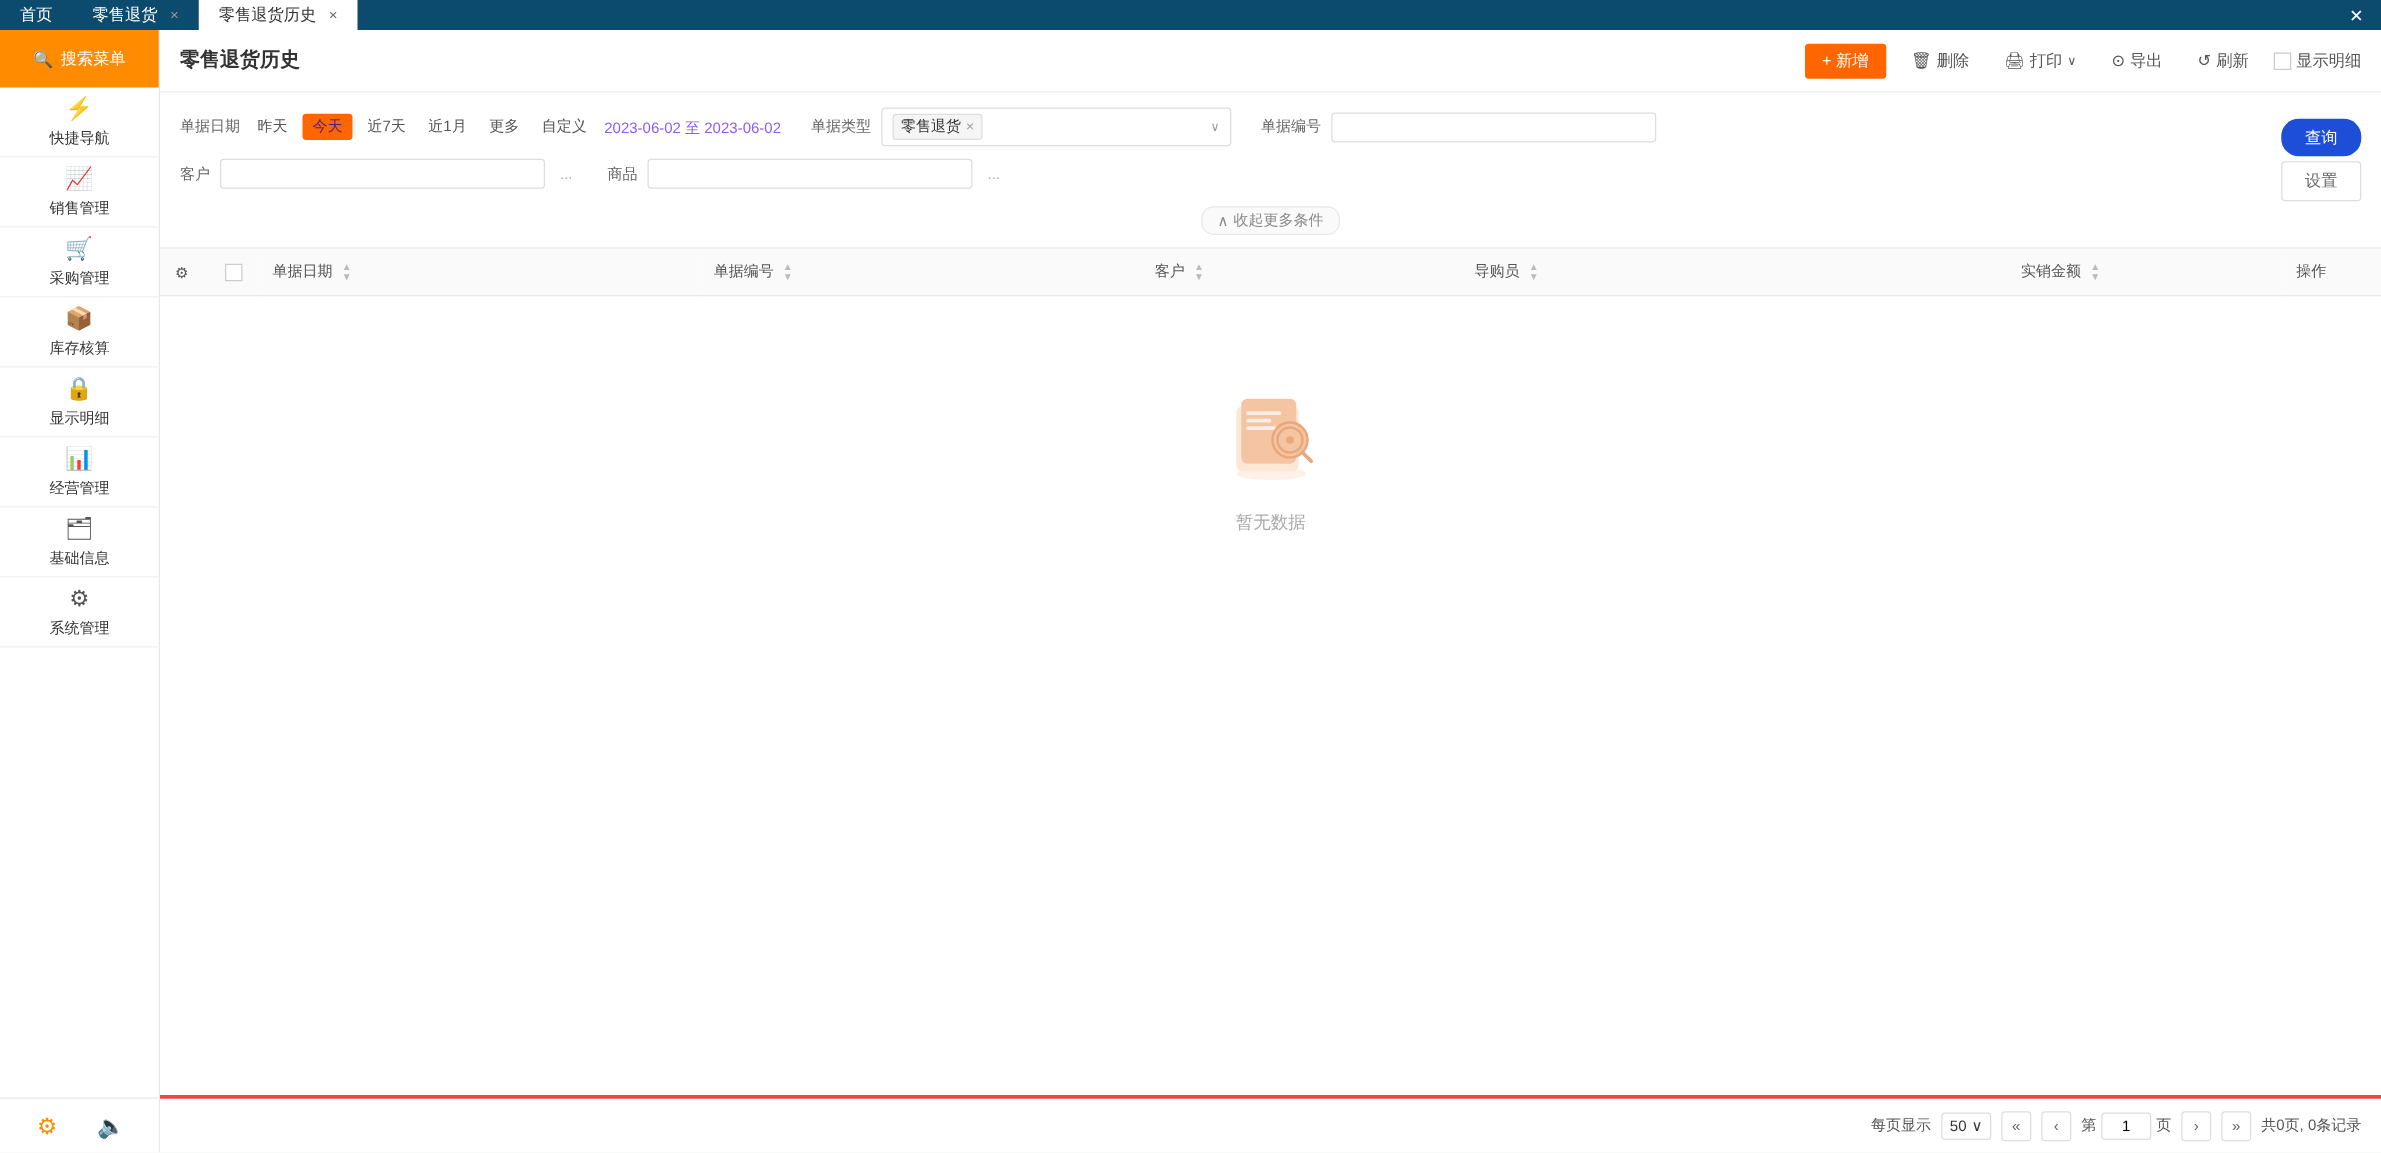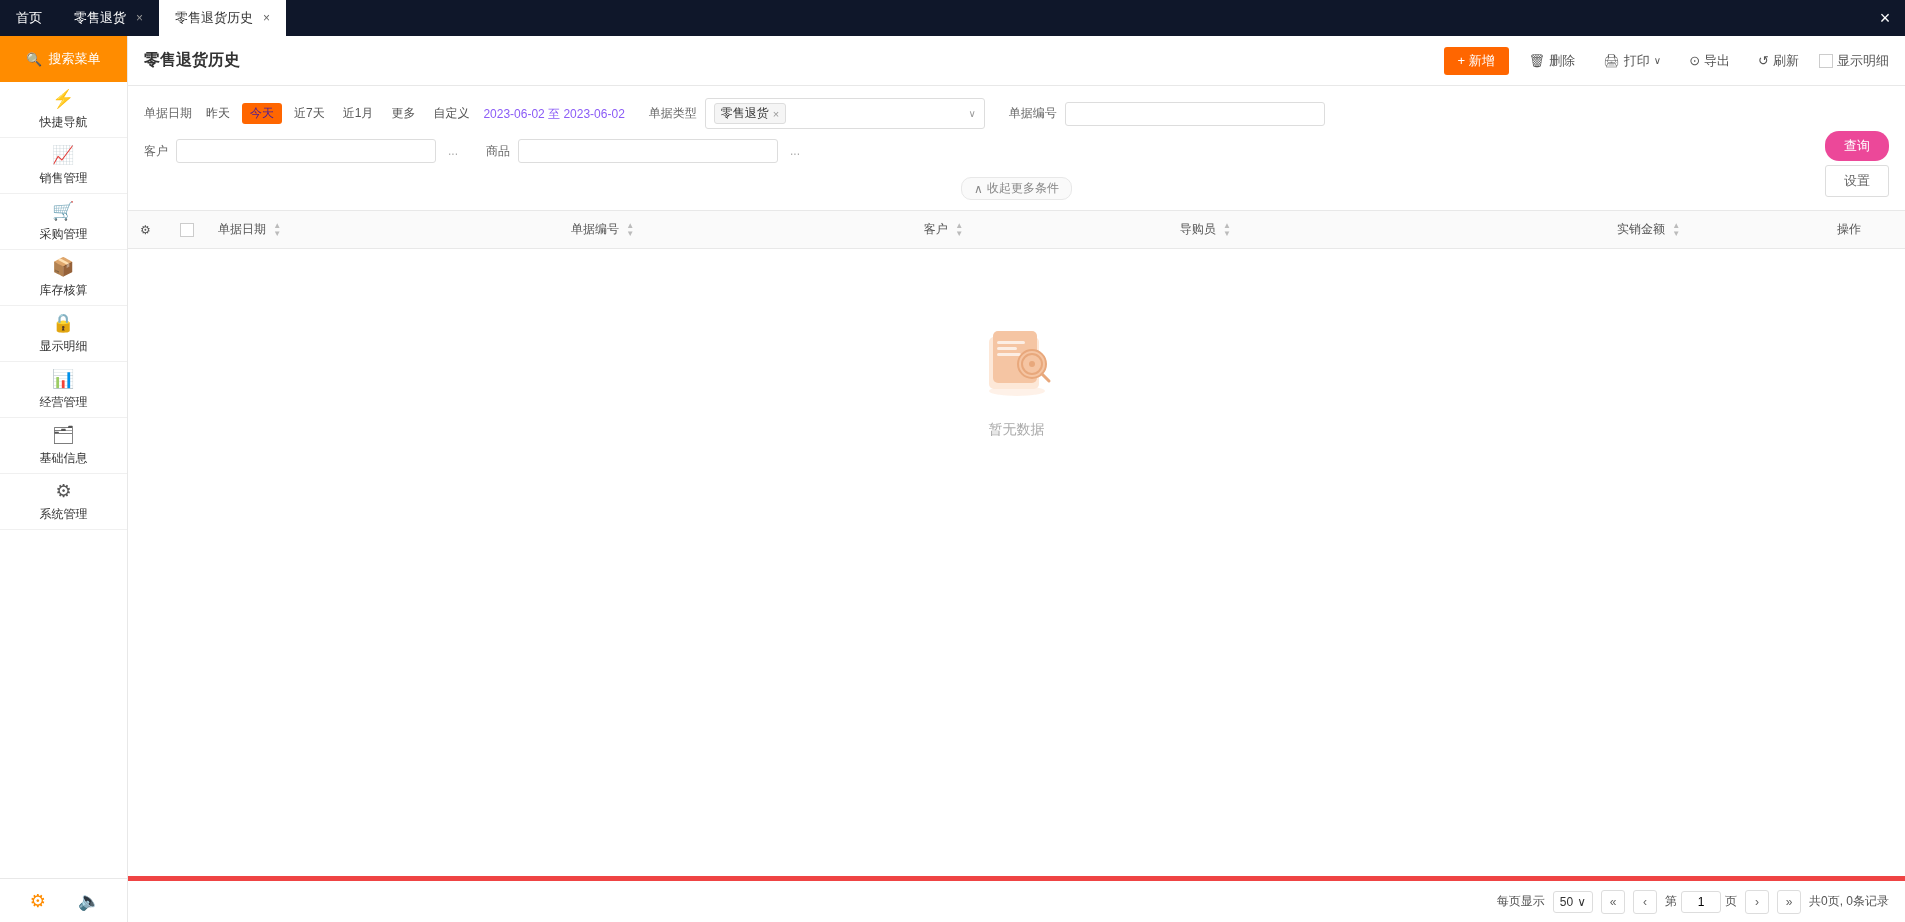--- a/index.html
+++ b/index.html
@@ -1,21 +1,21 @@
 <!DOCTYPE html>
 <html><head>
   <meta charset="utf-8">
   <style>
     * { box-sizing: border-box; margin: 0; padding: 0; font-family: 'Microsoft YaHei', Arial, sans-serif; }
     body { width: 1905px; height: 922px; overflow: hidden; background: #f5f5f5; display: flex; flex-direction: column; }
 
     
     .top-bar {
-      height: 36px;
-      background: #0f172a;
+      height: 24px;
+      background: #0c4a6e;
       display: flex;
       align-items: center;
       padding: 0 0 0 0;
       flex-shrink: 0;
     }
     .top-bar-tabs {
       display: flex;
       align-items: center;
       height: 100%;
       flex: 1;
@@ -339,21 +339,21 @@
     }
     .empty-text {
       font-size: 14px;
       color: #aaa;
     }
 
     
     .pagination-bar {
       height: 46px;
       background: #fff;
-      border-top: 5px solid #ef4444;
+      border-top: 3px solid #ef4444;
       display: flex;
       align-items: center;
       justify-content: flex-end;
       padding: 0 16px;
       gap: 8px;
       flex-shrink: 0;
     }
     .page-size-label {
       font-size: 12px;
       color: #555;
@@ -648,17 +648,17 @@
         <span>第</span>
         <input class="page-num-input" value="1" style="">
         <span>页</span>
       </div>
       <div class="page-nav-btn">›</div>
       <div class="page-nav-btn">»</div>
       <span class="total-info">共0页, 0条记录</span>
     </div>
 
     <div style="position:absolute;right:16px;top:95px;display:flex;flex-direction:column;gap:4px;">
-      <button style="background:#ec4899;color:#fff;border:none;border-radius:14px;padding:6px 18px;font-size:13px;cursor:pointer;margin-top:36px;">查询</button>
+      <button style="background:#1d4ed8;color:#fff;border:none;border-radius:14px;padding:6px 18px;font-size:13px;cursor:pointer;">查询</button>
       <button style="background:#fff;color:#666;border:1px solid #ddd;border-radius:3px;padding:6px 18px;font-size:13px;cursor:pointer;">设置</button>
     </div>
   </div>
 </div>
 
 </body></html>

